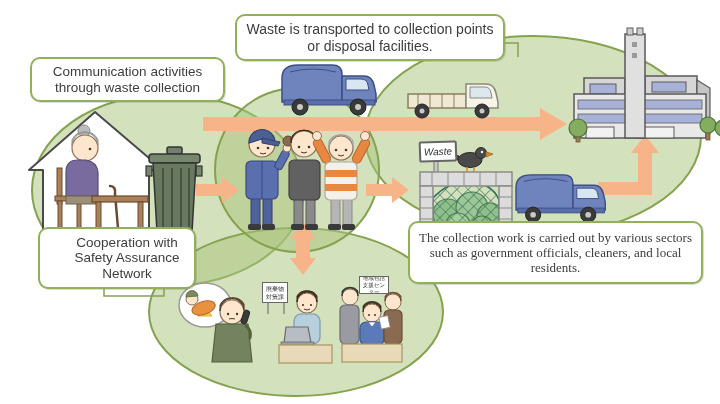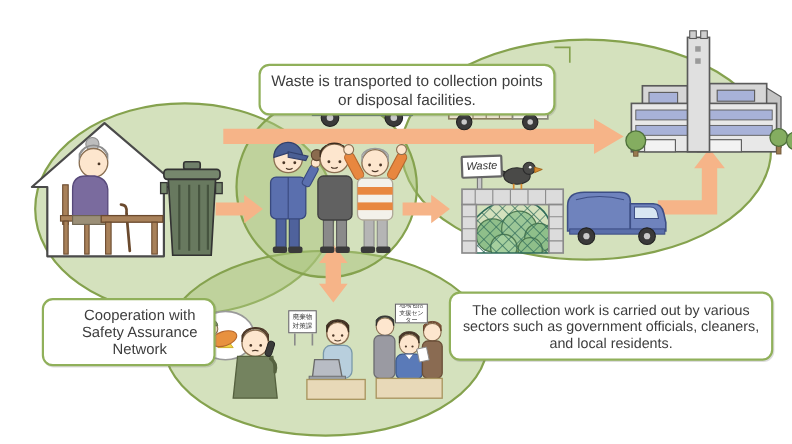--- a/index.html
+++ b/index.html
@@ -6,26 +6,26 @@
   .stage{
     position:relative;width:720px;height:404px;background:#ffffff;overflow:hidden;
     font-family:"Liberation Sans",sans-serif;color:#3d3d3d;
   }
   .scene{position:absolute;left:0;top:0;width:720px;height:404px;}
   .callout{
     position:absolute;box-sizing:border-box;background:#ffffff;
     border:2px solid #90b05a;border-radius:10px;
     display:flex;align-items:center;justify-content:center;text-align:center;
     padding:3px 8px;color:#3d3d3d;box-shadow:1px 1px 0 rgba(120,120,120,0.25);
-    line-height:1.16;z-index:3;margin-top:44px;
+    line-height:1.16;z-index:3;
   }
   .callout-transport{left:235px;top:14px;width:270px;height:47px;font-size:14px;}
   .callout-communication{left:30px;top:57px;width:195px;height:45px;font-size:13.5px;}
   .callout-cooperation{left:38px;top:227px;width:158px;height:62px;font-size:13.5px;padding-left:28px;}
-  .callout-collection{left:408px;top:221px;width:295px;height:63px;font-size:13px;}
+  .callout-collection{left:408px;top:221px;width:295px;height:63px;font-size:13px;font-family:Liberation Serif, serif;}
   .mini-sign{
     position:absolute;box-sizing:border-box;background:#ffffff;border:1px solid #666;
     display:flex;align-items:center;justify-content:center;text-align:center;
     z-index:2;color:#333;overflow:hidden;
   }
   .sign-waste{left:419px;top:141px;width:38px;height:21px;font-size:10px;
     font-style:italic;border-width:2px;border-radius:2px;transform:rotate(-2deg);}
   .sign-division{left:262px;top:282px;width:26px;height:21px;font-size:6px;line-height:8px;padding:1px;}
   .sign-center{left:359px;top:276px;width:30px;height:18px;font-size:5.5px;line-height:7px;padding:1px;}
 </style>
@@ -301,16 +301,17 @@
         <rect x="342" y="344" width="60" height="18" fill="#e8d9b8" stroke="#a8945e" stroke-width="1.2"></rect>
       </g>
     </g>
   </svg>
 
   <div class="mini-sign sign-waste">Waste</div>
   <div class="mini-sign sign-division">廃棄物対策課</div>
   <div class="mini-sign sign-center">地域包括支援センター</div>
 
   <div class="callout callout-transport">Waste is transported to collection points or disposal facilities.</div>
+  <div class="callout callout-communication">Communication activities through waste collection</div>
   <div class="callout callout-cooperation">Cooperation with Safety Assurance Network</div>
   <div class="callout callout-collection">The collection work is carried out by various sectors such as government officials, cleaners, and local residents.</div>
 
 </div>
 
 </body></html>

